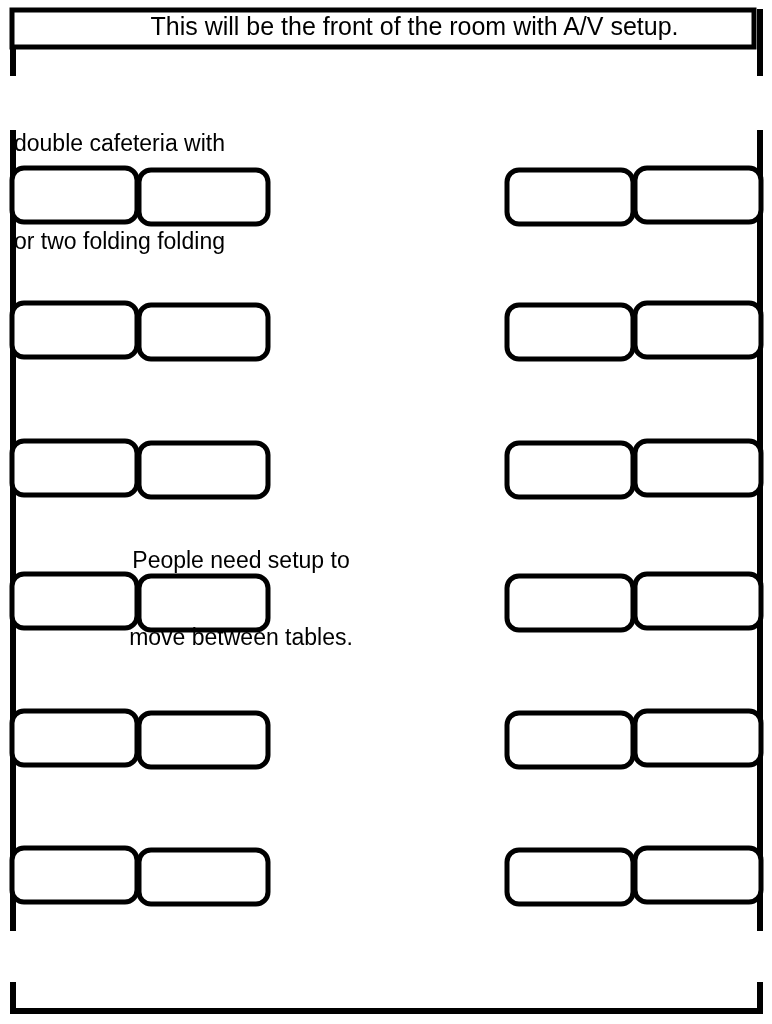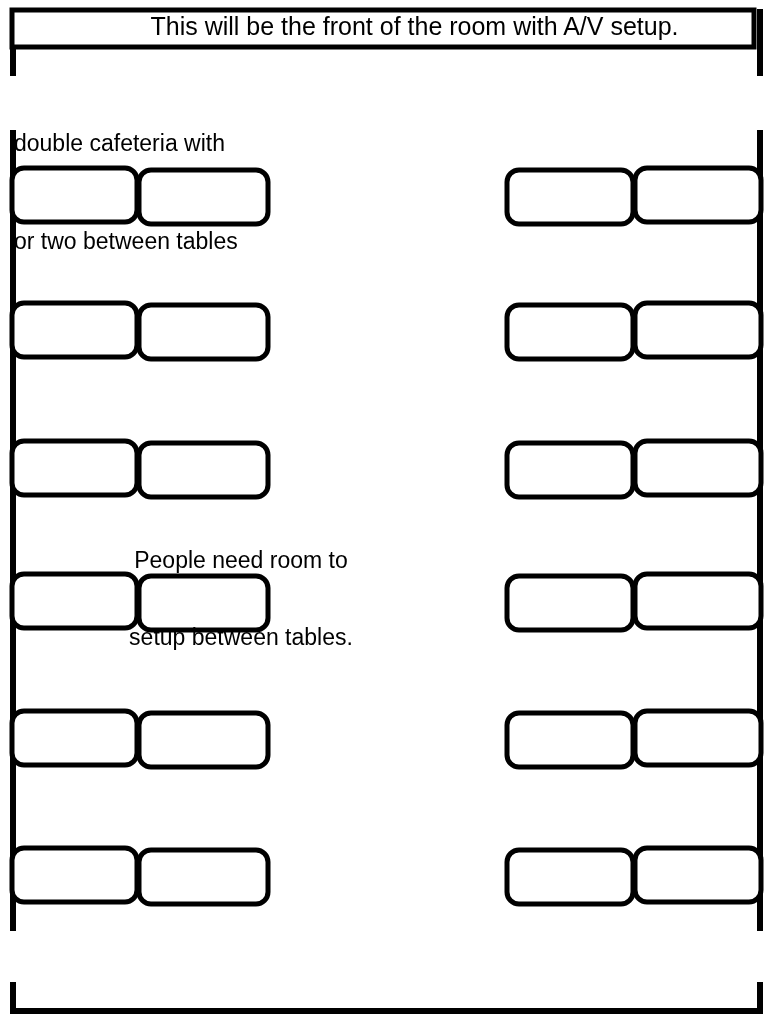--- a/index.html
+++ b/index.html
@@ -149,20 +149,20 @@
         <rect class="table-cell" x="507" y="850" width="126" height="54" rx="12" ry="12"></rect>
         <rect class="table-cell" x="635" y="848" width="126" height="54" rx="12" ry="12"></rect>
       </g>
     </g>
   </svg>
 
   <div class="diagram-text header-text">This will be the front of the room with A/V setup.</div>
 
   <div class="diagram-text label-left" id="label-double-cafeteria">double cafeteria with</div>
 
-  <div class="diagram-text label-left" id="label-two-folding">or two between tables</div>
+  <div class="diagram-text label-left" id="label-two-folding">or two folding folding</div>
 
   <div class="diagram-text" id="label-people-room">
-    <div>People need room to</div>
-    <div>setup between tables.</div>
+    <div>People need setup to</div>
+    <div>move between tables.</div>
   </div>
 
 </div>
 
 </body></html>

